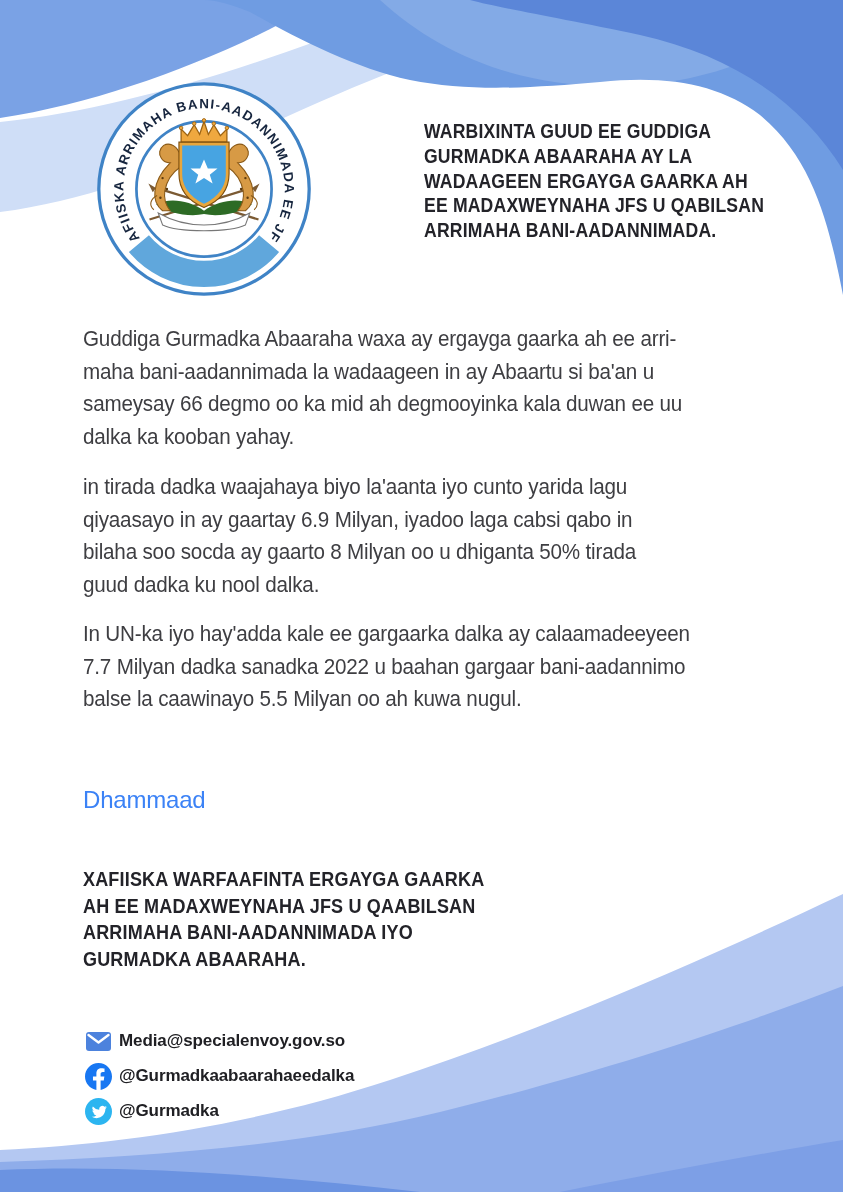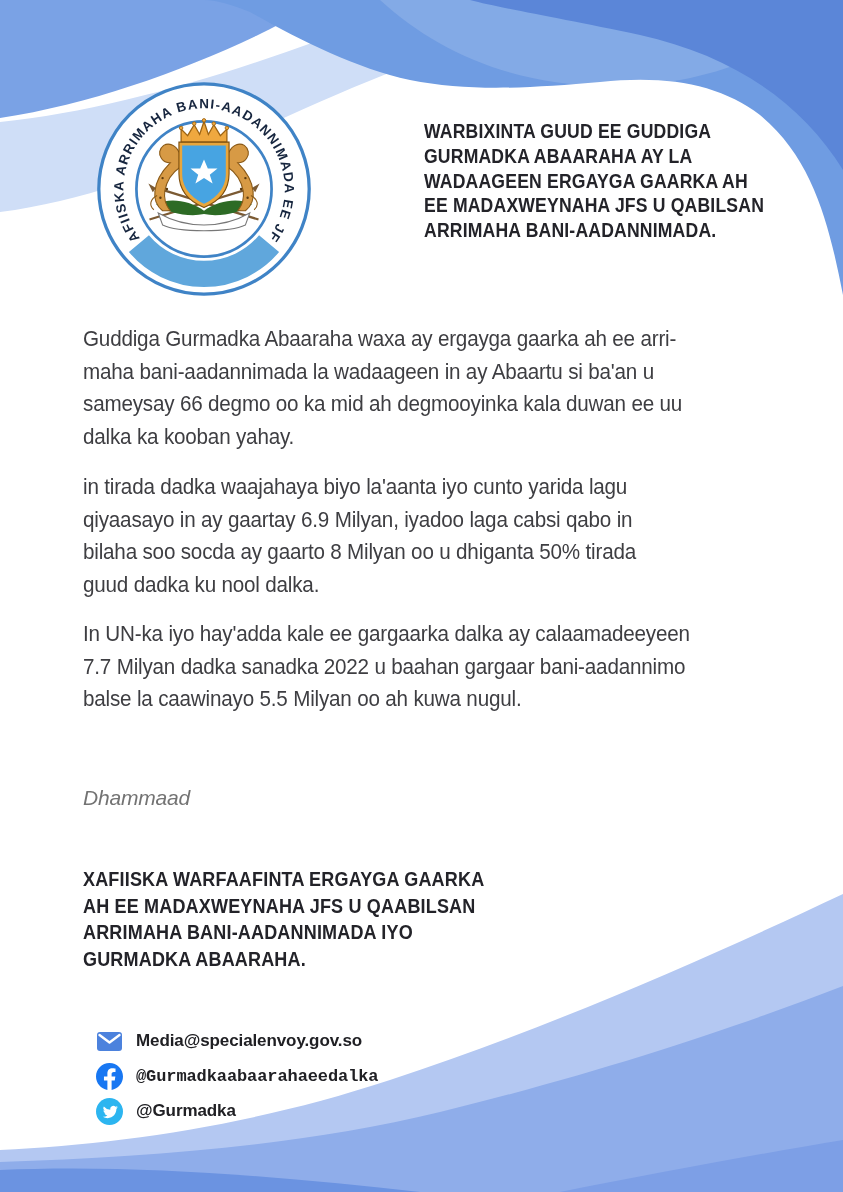--- a/index.html
+++ b/index.html
@@ -23,33 +23,33 @@
   }
   
   .para{
     left:83px;width:740px;
     font-size:21.5px;line-height:32.6px;color:#3e3e42;
     white-space:pre-line;letter-spacing:-.2px;
     transform:scaleX(.96);transform-origin:left top;
   }
   #para-1{top:323px;} #para-2{top:471px;} #para-3{top:618px;}
   .closing{
-    left:83px;top:786px;font-size:21px;color:#737373;letter-spacing:-.2px;font-style:italic;
+    left:83px;top:786px;font-size:24px;color:#3b82f6;letter-spacing:-.2px;
   }
   .office{
     left:83px;top:866px;width:520px;
     font-size:20px;font-weight:700;line-height:26.6px;color:#232329;
     white-space:pre-line;letter-spacing:.2px;
     transform:scaleX(.9);transform-origin:left top;
   }
   
   .contact-row{
-    left:96px;height:30px;display:flex;align-items:center;gap:13px;
+    left:85px;height:30px;display:flex;align-items:center;gap:7px;
   }
-  #contact-0{top:1026px;} #contact-1{top:1061px;font-family:Liberation Mono, monospace;} #contact-2{top:1096px;}
+  #contact-0{top:1026px;} #contact-1{top:1061px;} #contact-2{top:1096px;}
   .contact-icon{width:27px;height:27px;flex:0 0 auto;display:block;}
   .contact-label{
     font-size:17px;font-weight:700;color:#202024;letter-spacing:-.1px;
   }
 </style>
 </head>
 <body>
 
 <div id="page">
 

